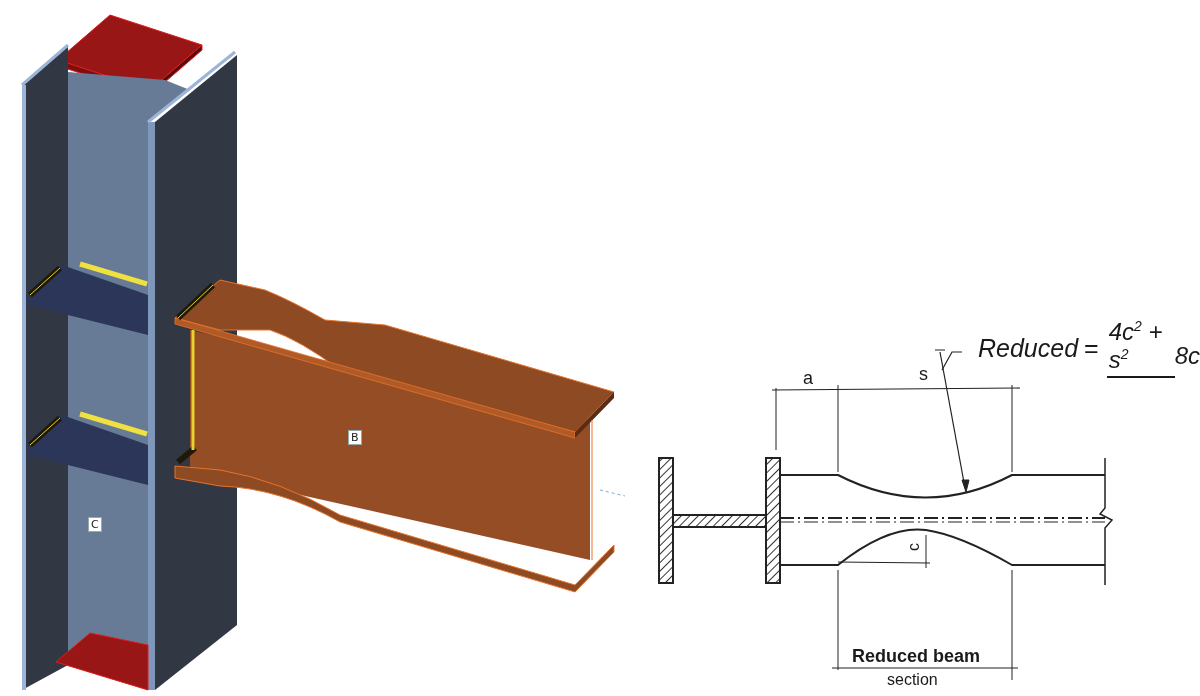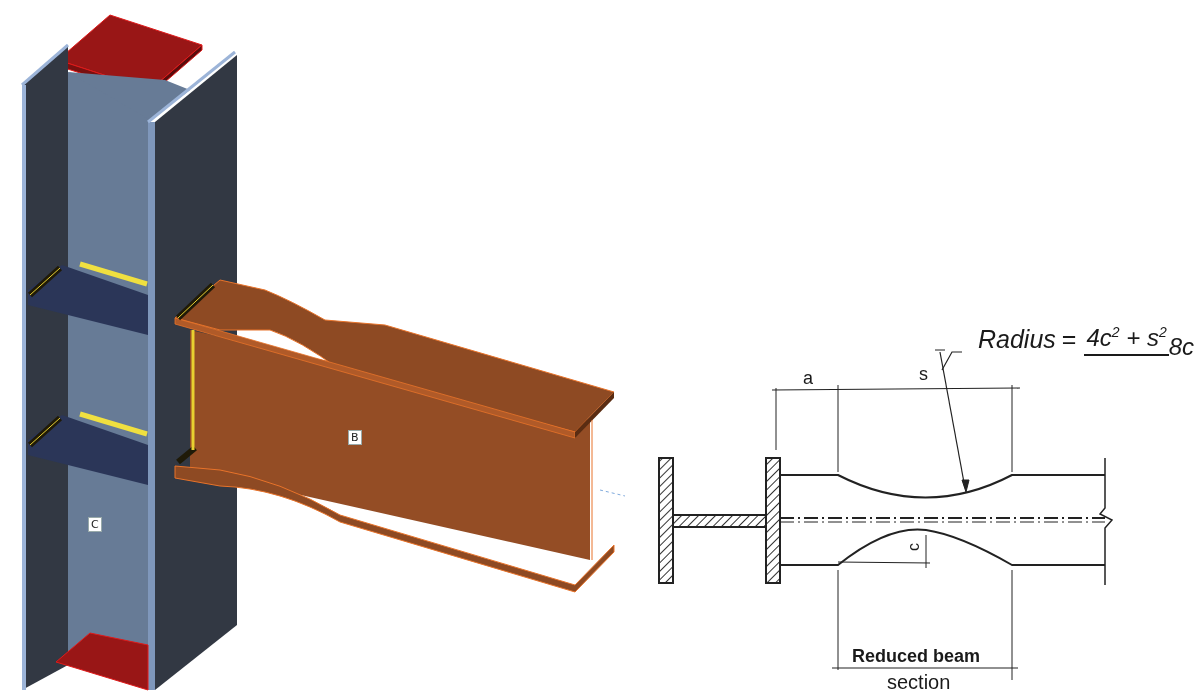--- a/index.html
+++ b/index.html
@@ -108,22 +108,22 @@
 </svg>
 
 <div class="tag" style="left:88px;top:517px;">C</div>
 <div class="tag" style="left:348px;top:430px;">B</div>
 
 <div class="lbl" style="left:803px;top:368px;font-size:18px;">a</div>
 <div class="lbl" style="left:919px;top:364px;font-size:18px;">s</div>
 <div class="lbl" style="left:910px;top:538px;font-size:16px;transform:rotate(-90deg);">c</div>
 
 <div class="formula">
-  <span>Radius</span>
+  <span>Reduced</span>
   <span style="margin-left:6px;font-style:normal;">=</span>
   <span class="frac">
     <span class="num"><span>4c</span><sup>2</sup> <span>+ s</span><sup>2</sup></span>
     <span class="den">8c</span>
   </span>
 </div>
 
 <div class="lbl" style="left:852px;top:646px;font-size:18px;font-weight:bold;">Reduced beam</div>
-<div class="lbl" style="left:887px;top:671px;font-size:20px;">section</div>
+<div class="lbl" style="left:887px;top:671px;font-size:16px;">section</div>
 
 </body></html>

